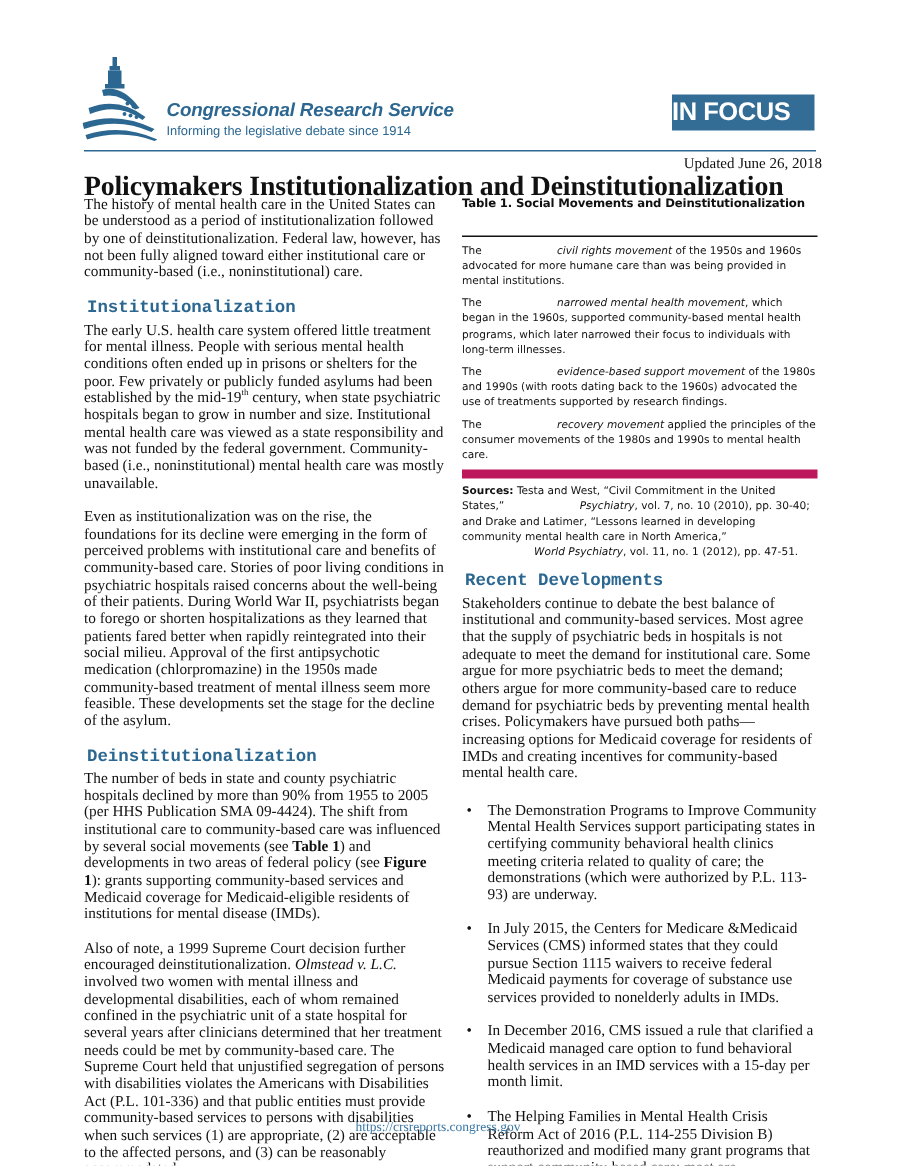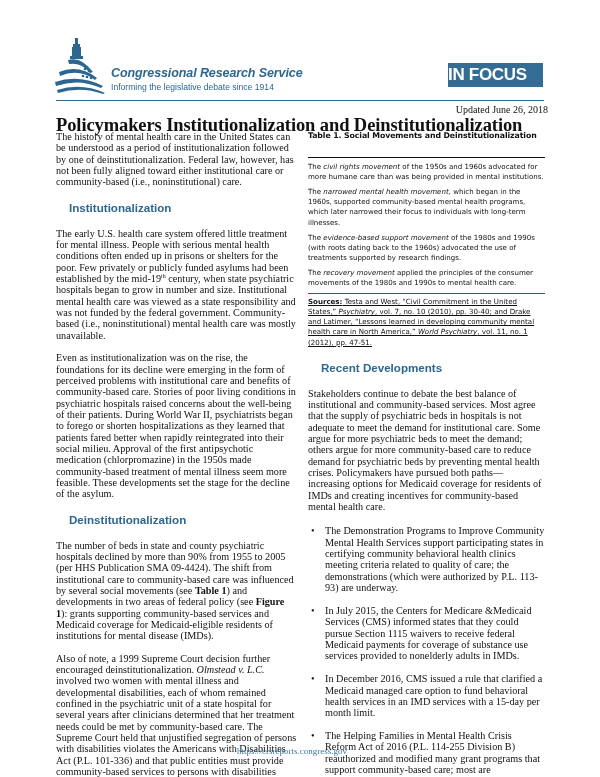--- a/index.html
+++ b/index.html
@@ -10,29 +10,29 @@
   .logo-tagline { position: absolute; left: 111px; top: 70px; font-family: "Liberation Sans", sans-serif; font-size: 8.6px; color: #2b6791; white-space: nowrap; }
   .in-focus { position: absolute; left: 448px; top: 51px; width: 95px; height: 24px; background: #336c94; color: #fff; font-family: "Liberation Sans", sans-serif; font-weight: bold; font-size: 17px; line-height: 24px; text-align: left; letter-spacing: -0.3px; }
   .header-rule { position: absolute; left: 56px; top: 88px; width: 488px; height: 1px; background: #2b6791; }
   .updated { position: absolute; right: 57px; top: 92px; font-size: 10px; color: #111; }
   .page-title { position: absolute; left: 56px; top: 103px; font-size: 18.5px; font-weight: bold; margin: 0; white-space: nowrap; letter-spacing: -0.1px; }
 
   .col { position: absolute; top: 131px; font-size: 10.2px; line-height: 11.35px; }
   .col-left { left: 56px; width: 242px; }
   .col-right { left: 308px; width: 237px; }
   p { margin: 0 0 11px 0; }
-  h2 { font-family: Liberation Sans, sans-serif; font-weight: bold; color: #2b6791; font-size: 11.6px; margin: 13px; line-height: 14px; }
+  h2 { font-family: Liberation Mono, monospace; font-weight: bold; color: #2b6791; font-size: 11.6px; margin: 2px; line-height: 14px; }
   sup { font-size: 6px; line-height: 0; vertical-align: super; }
 
   .table1 { font-family: "DejaVu Sans", sans-serif; font-size: 7.05px; line-height: 10.1px; color: #111; margin-bottom: 8px; }
   .table1-title { font-weight: bold; font-size: 7.8px; padding-bottom: 16px; border-bottom: 1px solid #111; margin-bottom: 4px; letter-spacing: -0.1px; }
   .table1-row { margin-bottom: 5px; }
-  .table1-sources { border-top: 1px solid #be185d; padding-top: 3px; margin-top: 2px; text-decoration: underline; }
+  .table1-sources { border-top: 6px solid #be185d; padding-top: 3px; margin-top: 2px; }
   .table1-sources b { font-weight: bold; }
-  .table1 i { font-style: italic; }
+  .table1 i { font-style: italic; margin-left: 48px; }
 
   ul.bullets { margin: 0; padding: 0; list-style: none; }
   ul.bullets li { position: relative; padding-left: 17px; margin-bottom: 11.5px; }
   ul.bullets li .bullet { position: absolute; left: 3px; top: 0; }
 
   .footer-link { position: absolute; left: 0; width: 584px; top: 746px; text-align: center; font-family: Liberation Serif, serif; font-size: 9px; color: #3c78a4; }
 </style>
 </head>
 <body>
 

